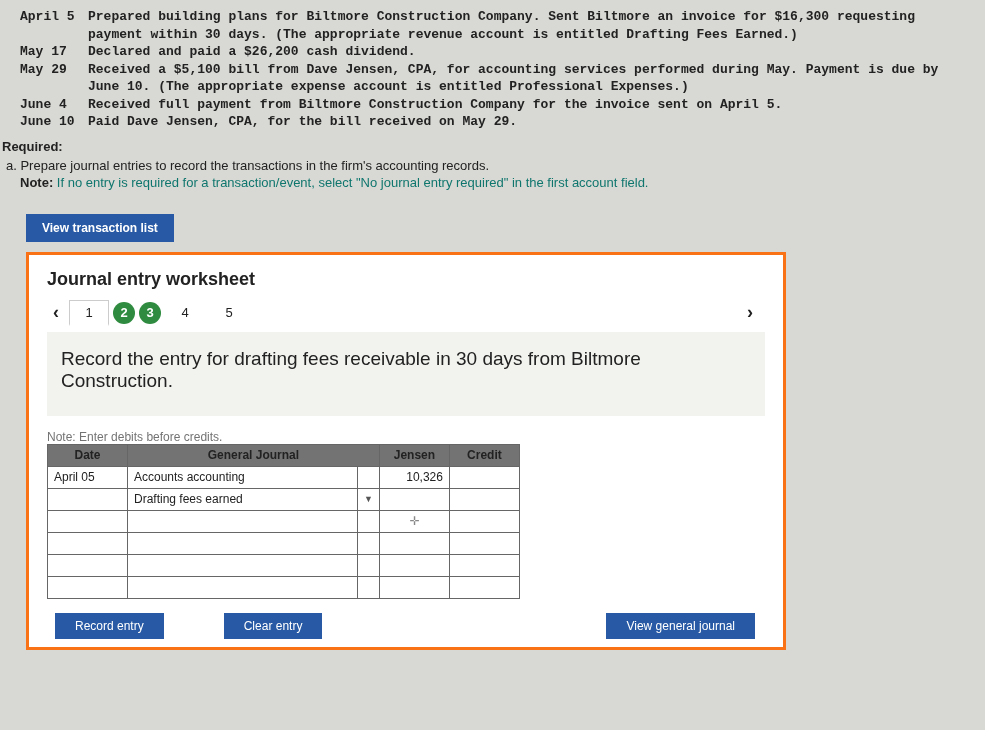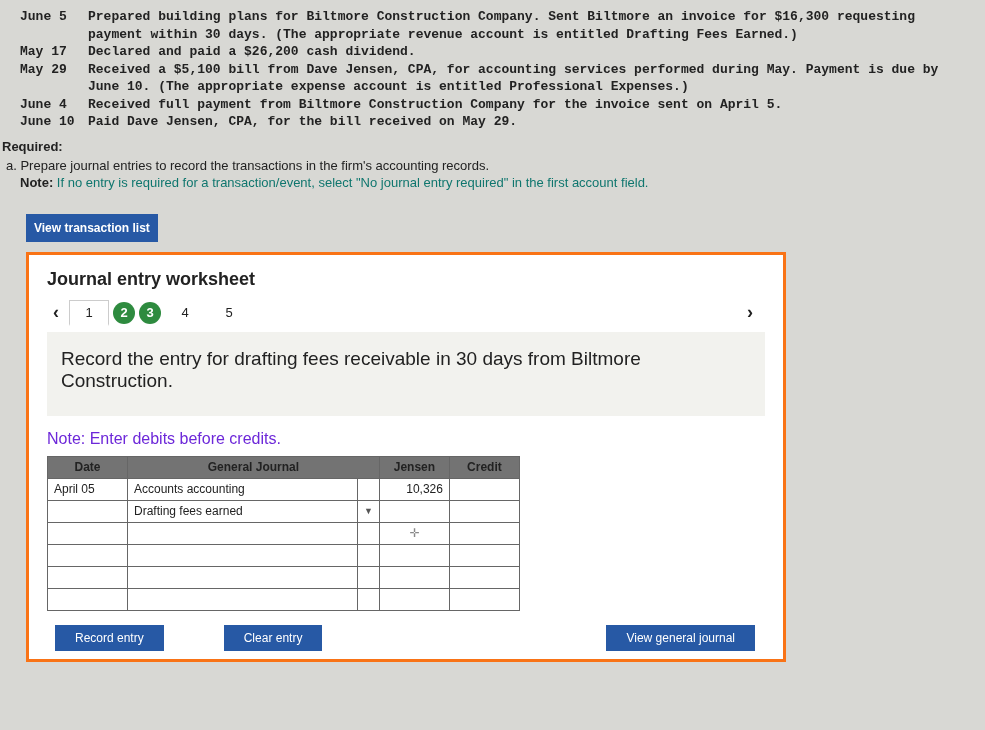--- a/index.html
+++ b/index.html
@@ -25,21 +25,21 @@
   .required-section { padding: 6px 2px; }
   .required-lbl { font-weight: bold; margin-bottom: 4px; }
   .task-line { margin-left: 4px; margin-bottom: 2px; }
   .note-line { margin-left: 18px; }
   .note-bold { font-weight: bold; }
   .note-red { color: #0f766e; font-weight: normal; }
   .btn-blue {
     background: #2759a5;
     color: #fff;
     border: none;
-    padding: 7px 8px;
+    padding: 7px 16px;
     font-size: 12px;
     font-weight: bold;
     cursor: pointer;
     margin: 18px 0 10px 26px;
   }
   .ws-panel {
     background: #fff;
     margin: 0 26px 10px 26px;
     padding: 14px 18px 8px 18px;
     border: 3px solid #f97316;
@@ -76,21 +76,21 @@
     border: none;
     width: 22px; height: 22px;
     font-weight: bold;
   }
   .instruction {
     background: #f2f2ee;
     padding: 16px 14px 24px 14px;
     font-size: 19px;
     margin-bottom: 14px;
   }
-  .note-small { color: #6d28d9; font-size: 16px; margin-bottom: 8px; }
+  .note-small { color: #737373; font-size: 12px; }
   table.jrnl {
     border-collapse: collapse;
     font-size: 12px;
   }
   table.jrnl th, table.jrnl td {
     border: 1px solid #666;
     padding: 3px 6px;
     height: 22px;
   }
   table.jrnl th {
@@ -122,21 +122,21 @@
   .vgj { margin-left: auto; margin-right: 10px; }
   .plus-cell { text-align:center; color:#888; font-size:12px; }
 </style>
 </head>
 <body>
 
 
 
 <div class="transactions" id="tx-container">
     <div class="tx-row">
-      <div class="tx-date">June 5</div>
+      <div class="tx-date">April 5</div>
       <div class="tx-desc">Prepared building plans for Biltmore Construction Company. Sent Biltmore an invoice for $16,300 requesting payment within 30 days. (The appropriate revenue account is entitled Drafting Fees Earned.)</div>
     </div>
     <div class="tx-row">
       <div class="tx-date">May 17</div>
       <div class="tx-desc">Declared and paid a $26,200 cash dividend.</div>
     </div>
     <div class="tx-row">
       <div class="tx-date">May 29</div>
       <div class="tx-desc">Received a $5,100 bill from Dave Jensen, CPA, for accounting services performed during May. Payment is due by June 10. (The appropriate expense account is entitled Professional Expenses.)</div>
     </div>

